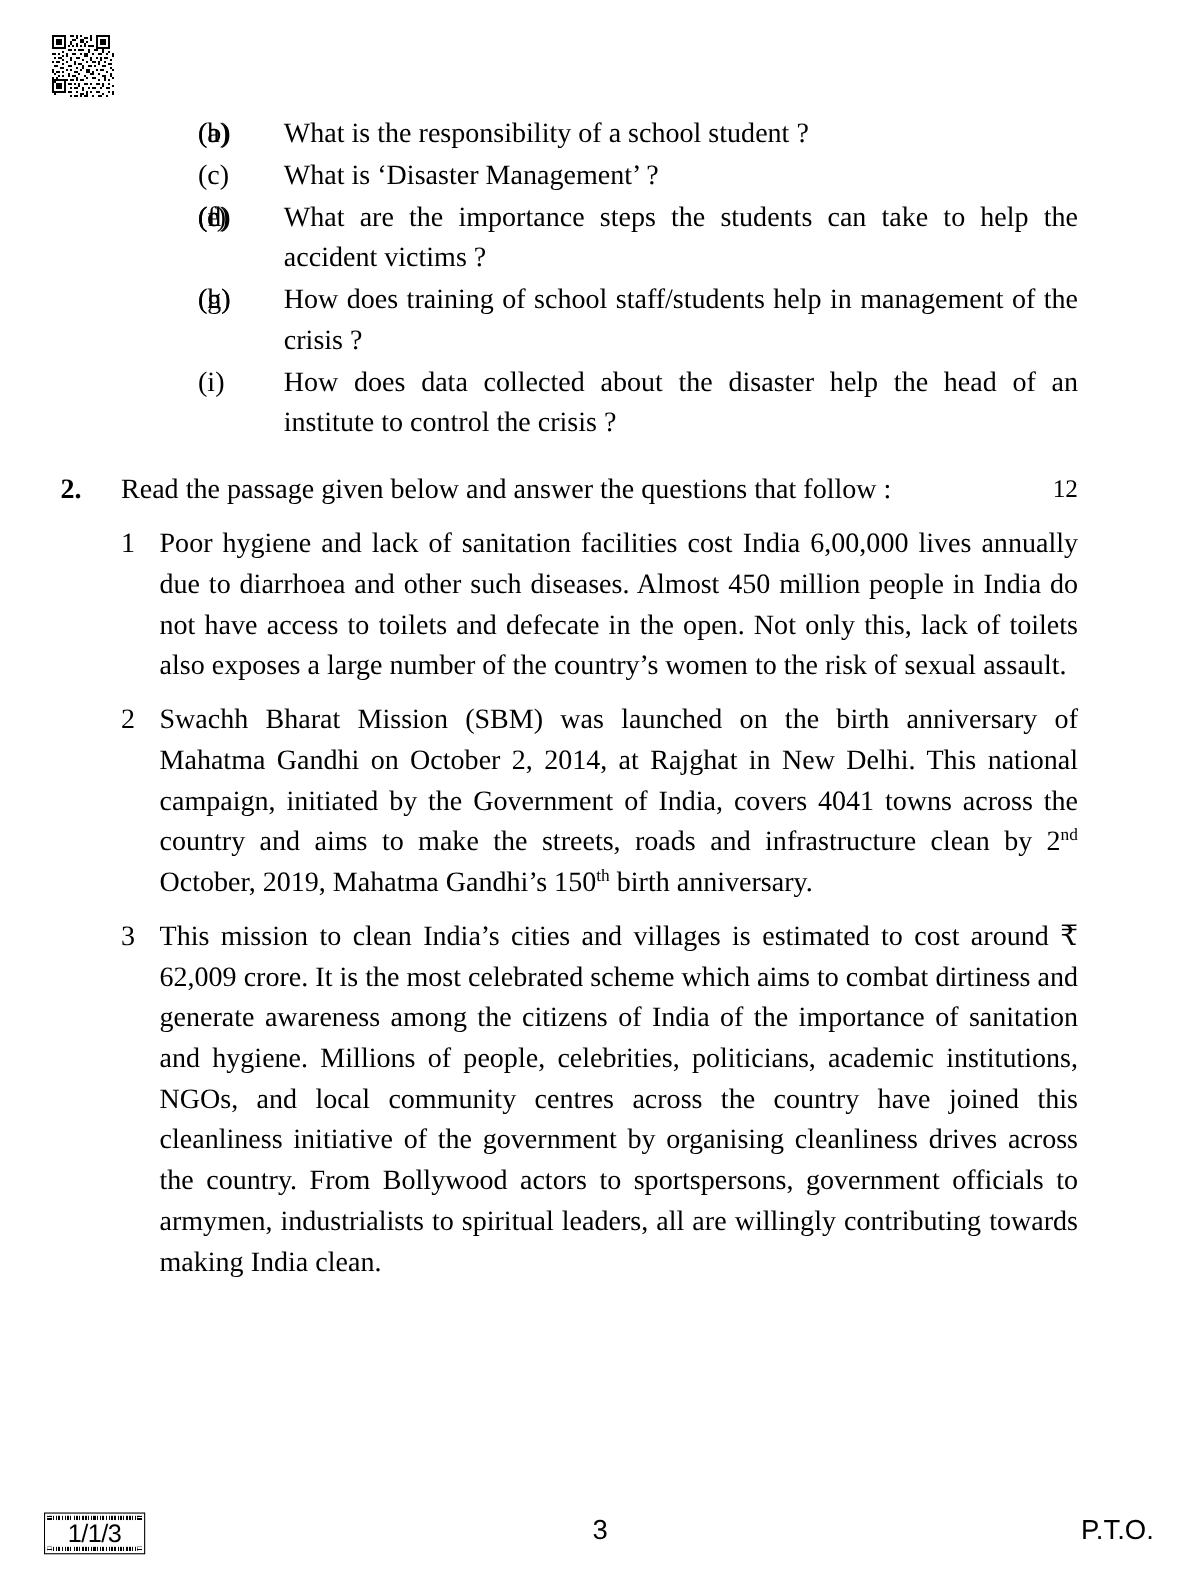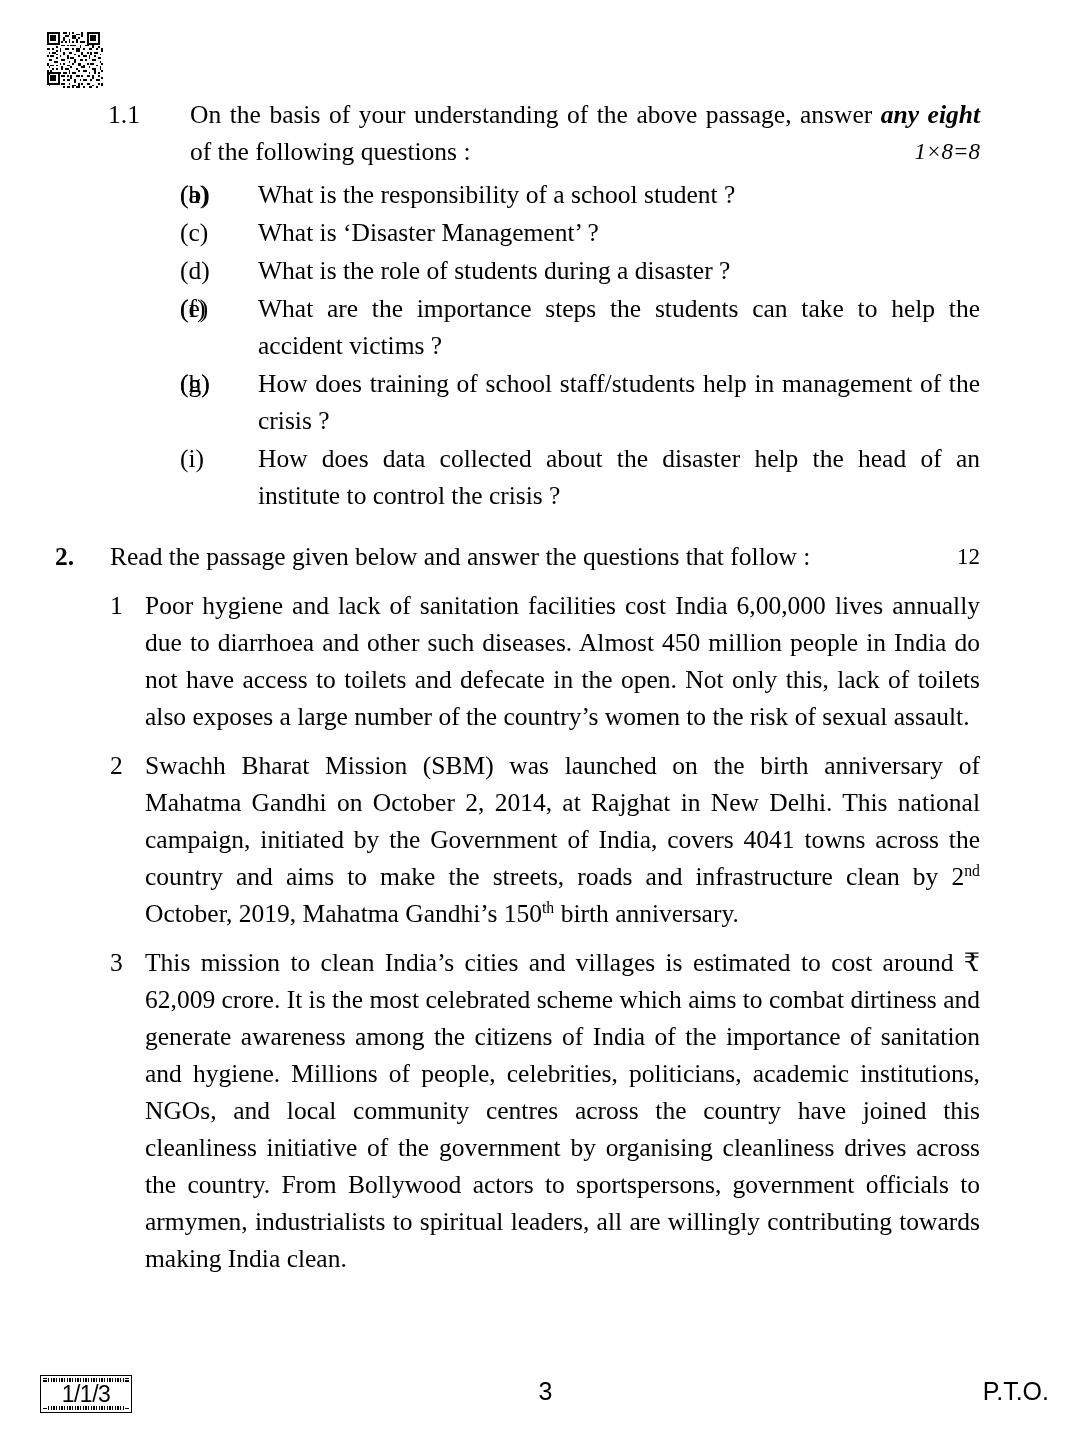--- a/index.html
+++ b/index.html
@@ -381,43 +381,35 @@
         <rect x="2" y="24" width="1" height="1"></rect>
           <rect x="4" y="27" width="1" height="1"></rect>
         <rect x="2" y="30" width="1" height="1"></rect>
       </g>
     </svg>
   </div>
 
   <div class="content">
 
     <div>
-      <div class="q-row">
-        <span class="q-num">1.1</span>
-        <div class="just" style="position:relative;">
-          <span>On the basis of your understanding of the above passage, answer </span><b><i>any eight</i></b><span> of the following questions :</span>
-          <span class="marks" style="top:37px;">1×8=8</span>
-        </div>
-      </div>
 
       <div class="sub-list">
         <div class="sub-item">
           <span class="sub-label">(a)</span>
         </div>
         <div class="sub-item">
           <span class="sub-label">(b)</span>
           <div class="just">What is the responsibility of a school student ?</div>
         </div>
         <div class="sub-item">
           <span class="sub-label">(c)</span>
           <div class="just">What is ‘Disaster Management’ ?</div>
         </div>
         <div class="sub-item">
           <span class="sub-label">(d)</span>
-          <div class="just">What is the role of students during a disaster ?</div>
         </div>
         <div class="sub-item">
           <span class="sub-label">(e)</span>
         </div>
         <div class="sub-item">
           <span class="sub-label">(f)</span>
           <div class="just">What are the importance steps the students can take to help the accident victims ?</div>
         </div>
         <div class="sub-item">
           <span class="sub-label">(g)</span>

